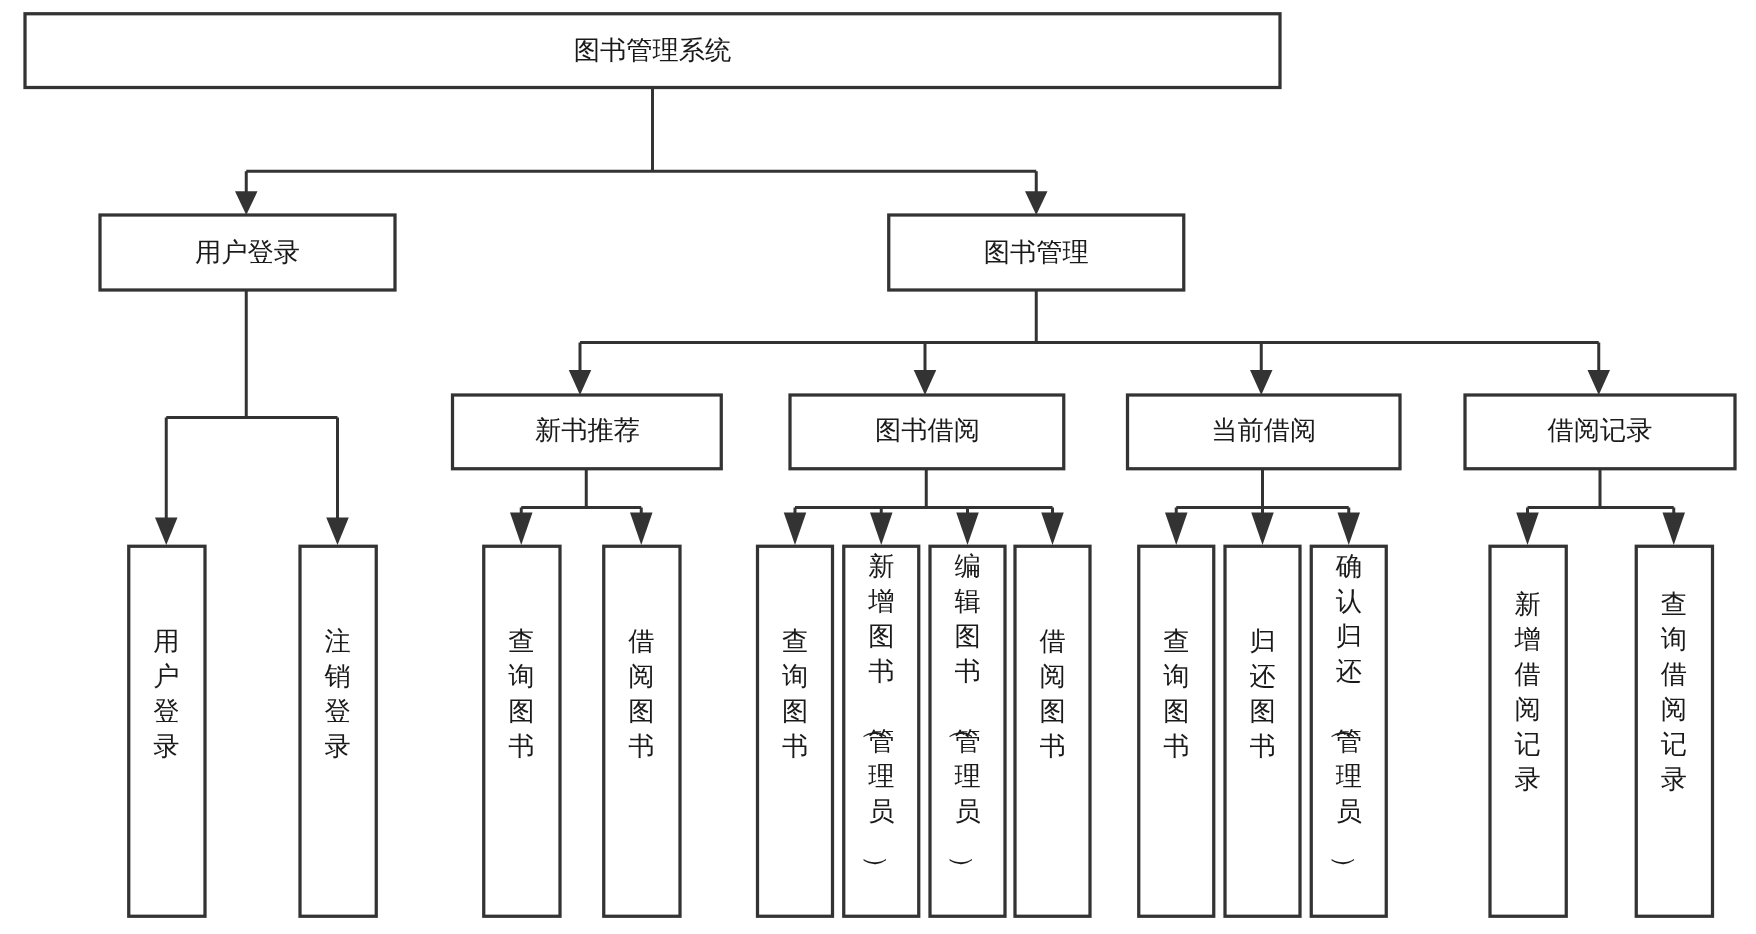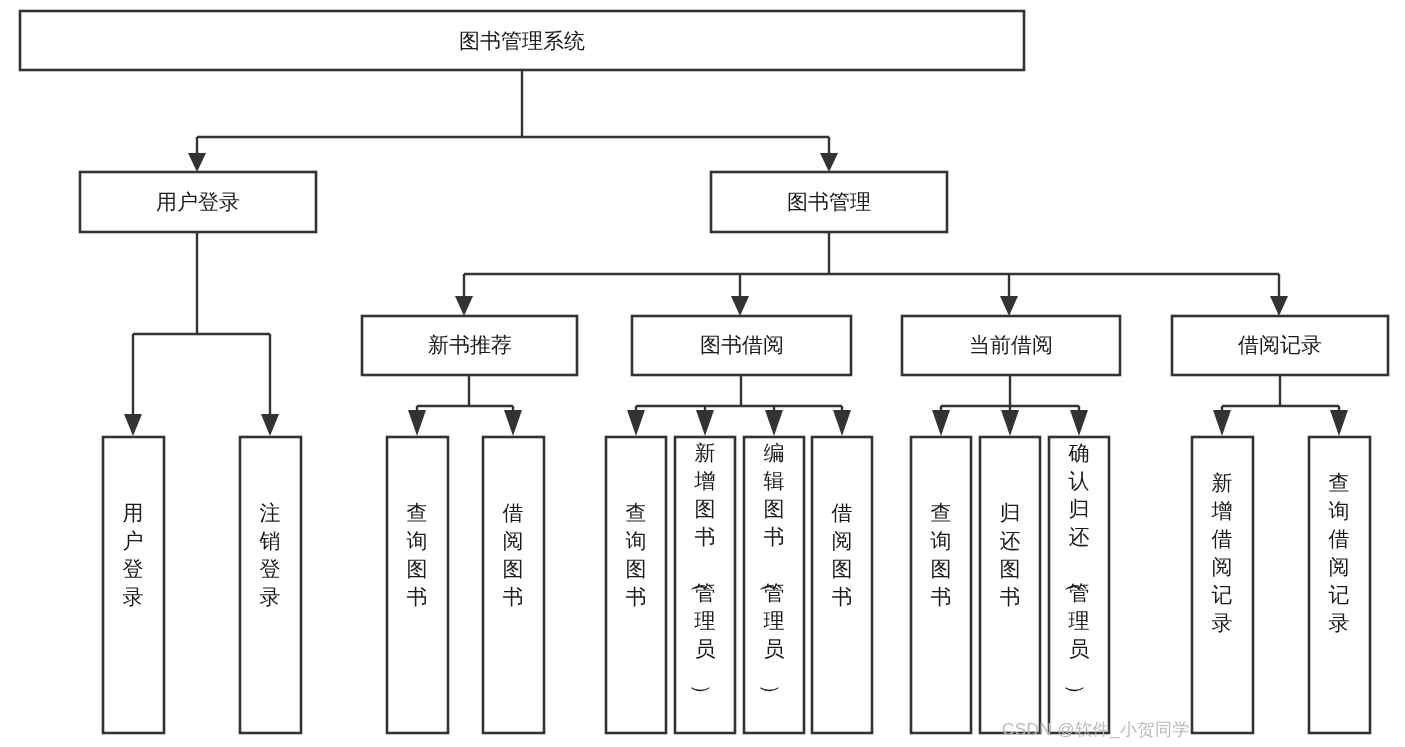--- a/index.html
+++ b/index.html
@@ -228,14 +228,13 @@
       <rect class="node-box" x="1192" y="437" width="61" height="296"></rect>
       <text class="node-label-vertical" x="1222" y="490"><tspan x="1222" y="490">新</tspan><tspan x="1222" y="518">增</tspan><tspan x="1222" y="546">借</tspan><tspan x="1222" y="574">阅</tspan><tspan x="1222" y="602">记</tspan><tspan x="1222" y="630">录</tspan></text>
     </g>
 
     <g>
       <rect class="node-box" x="1309" y="437" width="61" height="296"></rect>
       <text class="node-label-vertical" x="1339" y="490"><tspan x="1339" y="490">查</tspan><tspan x="1339" y="518">询</tspan><tspan x="1339" y="546">借</tspan><tspan x="1339" y="574">阅</tspan><tspan x="1339" y="602">记</tspan><tspan x="1339" y="630">录</tspan></text>
     </g>
   </svg>
 
-  <div class="watermark">CSDN @软件_小贺同学</div>
 </div>
 
 </body></html>

